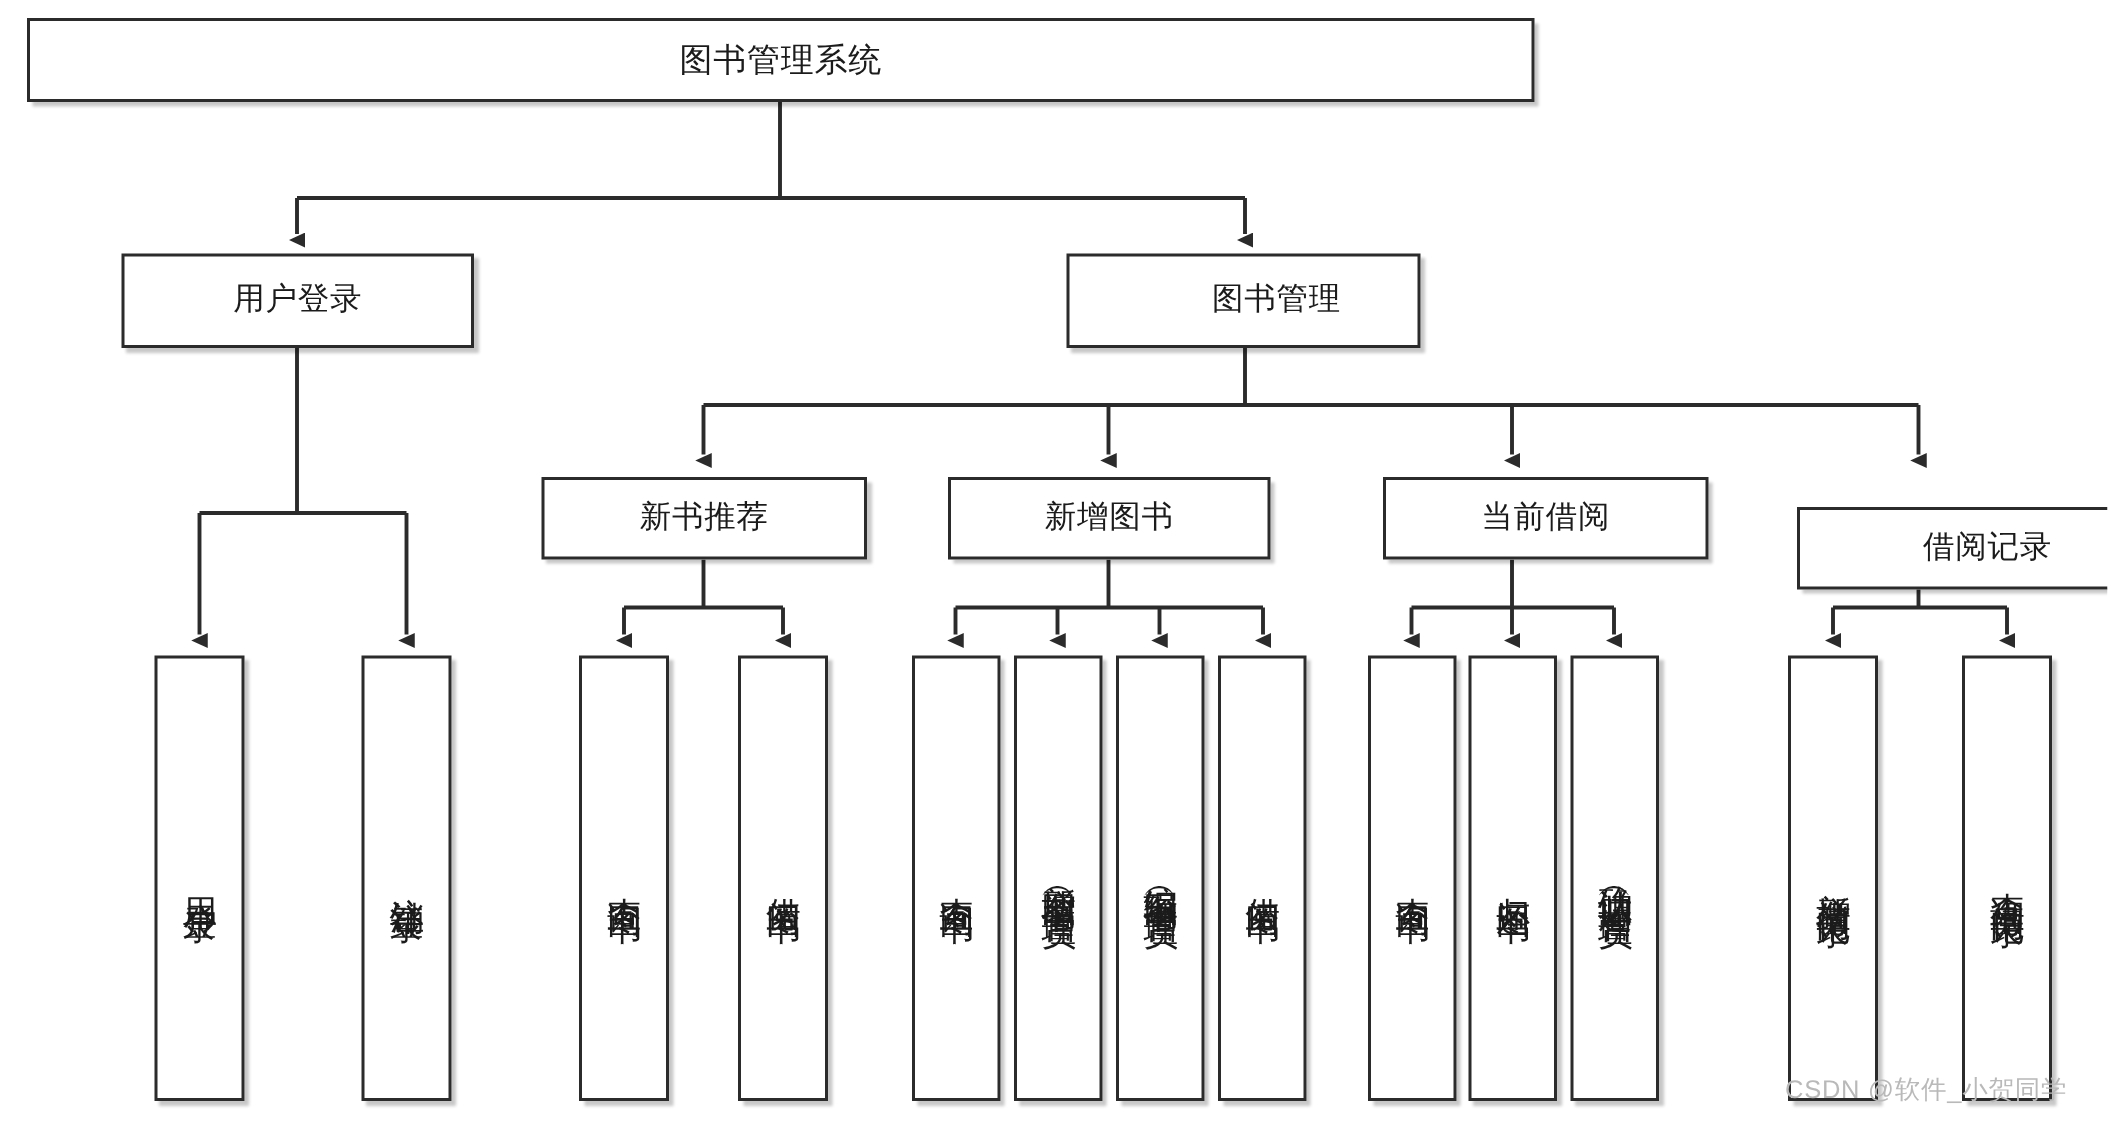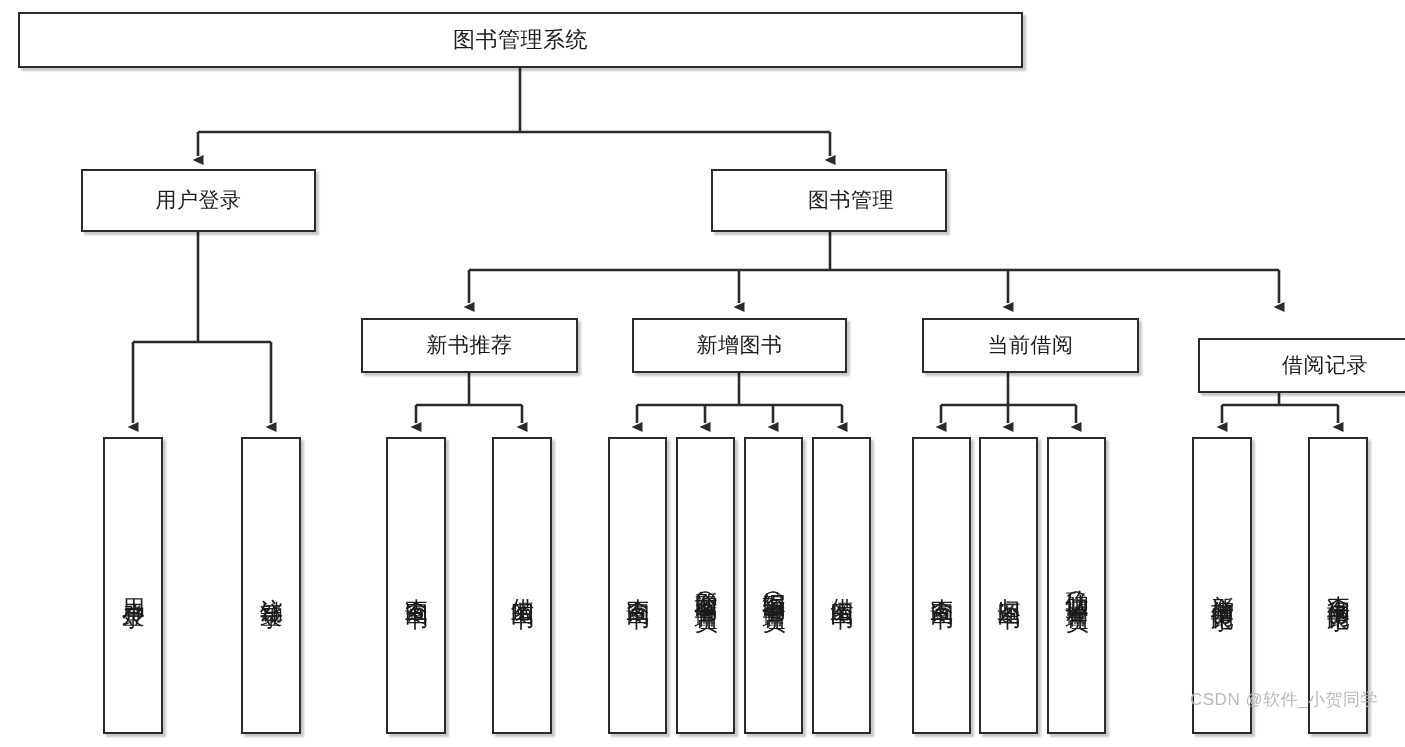--- a/index.html
+++ b/index.html
@@ -189,15 +189,15 @@
     <span class="node-label">确认归还（管理员）</span>
   </div>
 
   <div class="node v" style="left:1192px; top:437px; width:60px; height:297px;">
     <span class="node-label">新增借阅记录</span>
   </div>
   <div class="node v" style="left:1308px; top:437px; width:60px; height:297px;">
     <span class="node-label">查询借阅记录</span>
   </div>
 
-  <div class="watermark" style="left:1190px; top:688px;">CSDN @软件_小贺同学</div>
+  <div class="watermark" style="left:1190px; top:715px;">CSDN @软件_小贺同学</div>
 
 </div>
 
 </body></html>

